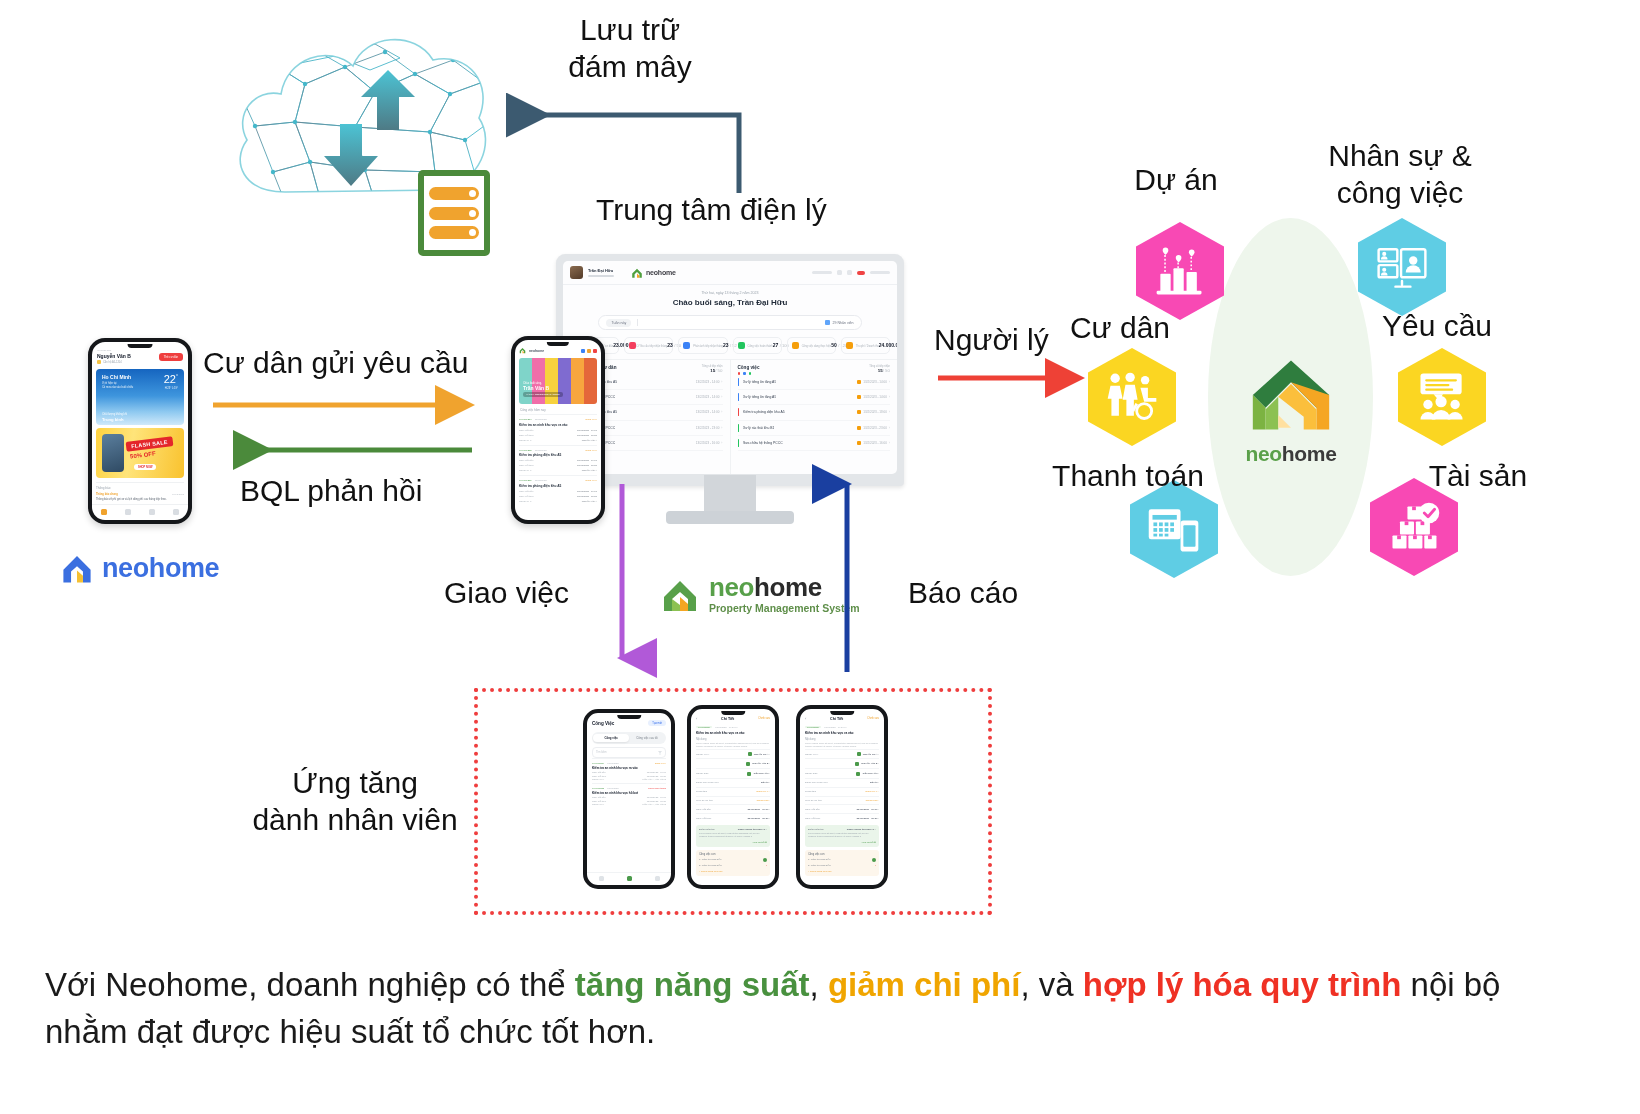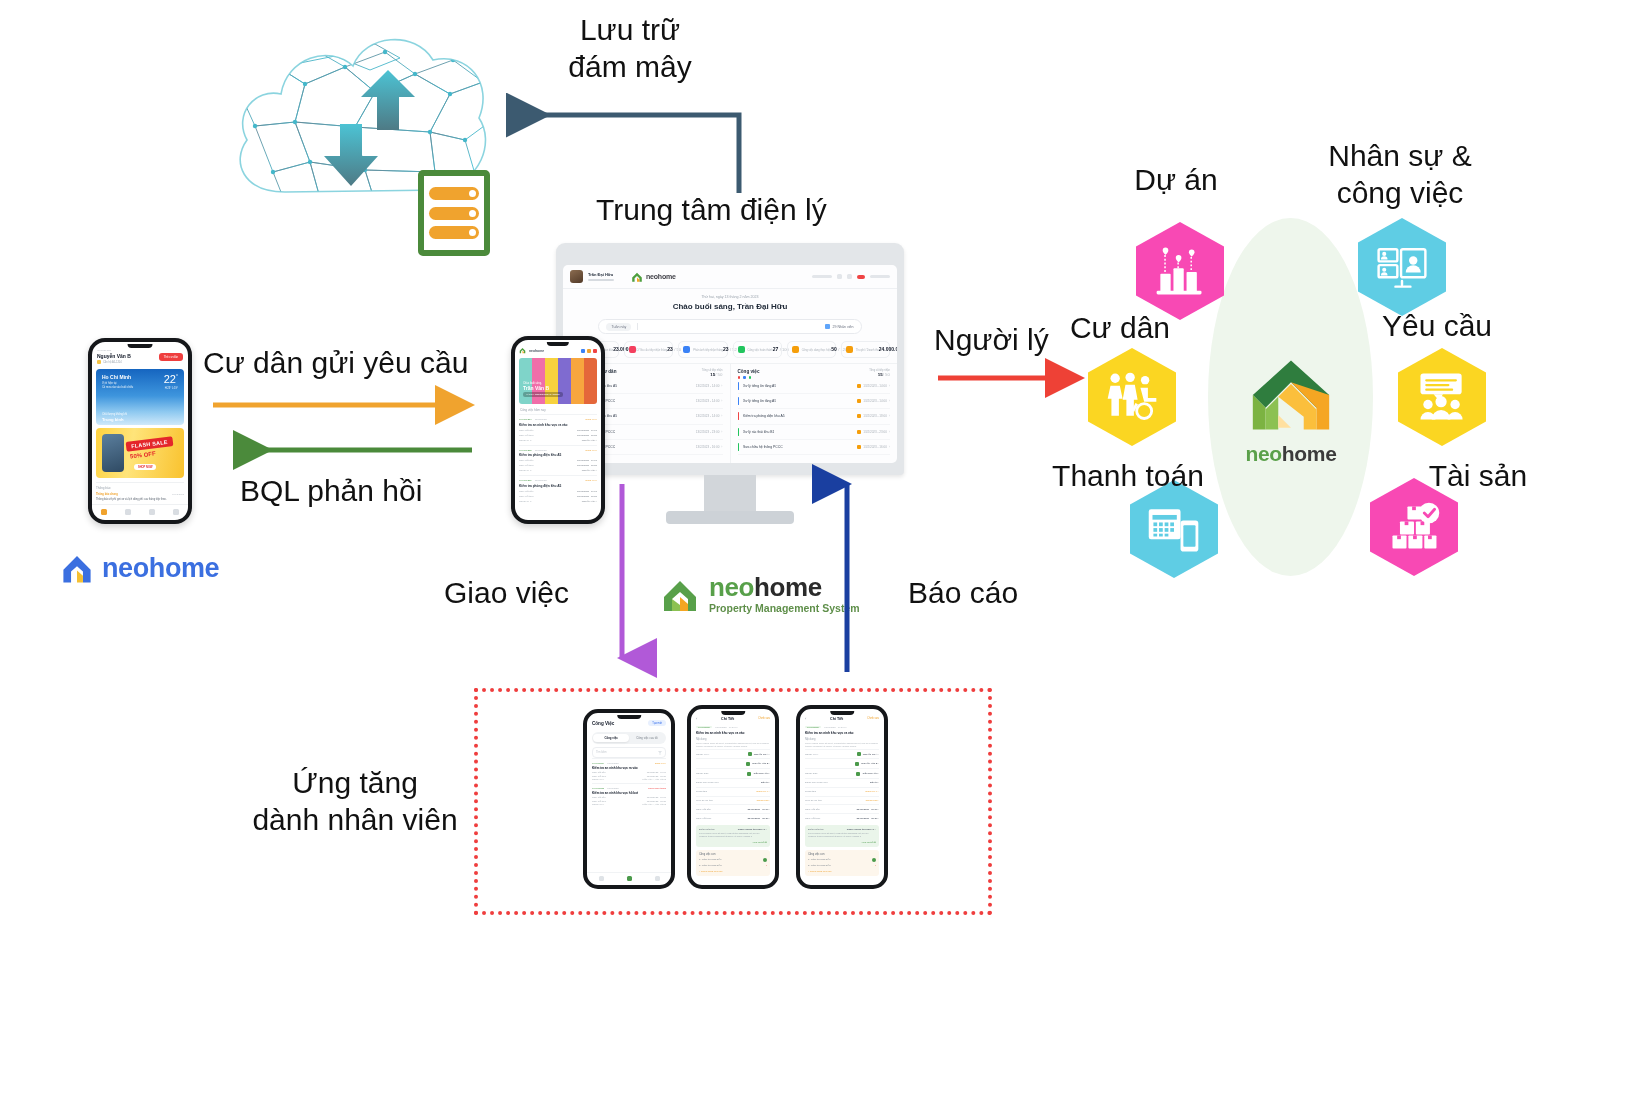--- a/index.html
+++ b/index.html
@@ -13,22 +13,22 @@
   #cloud-group{left:225px;top:22px;width:270px;height:215px;}
   .cloudmesh{position:absolute;left:0;top:0;}
   .server{position:absolute;left:193px;top:148px;width:72px;height:86px;
           background:#fff;border:6px solid #4b8a3b;border-radius:5px;
           display:flex;flex-direction:column;justify-content:space-evenly;padding:4px 5px;box-sizing:border-box;}
   .server .bay{height:13px;background:#f0a32e;border-radius:7px;position:relative;}
   .server .bay::after{content:"";position:absolute;right:3px;top:3px;width:7px;height:7px;border-radius:50%;background:#fff;}
 
   
   #monitor{left:556px;top:243px;width:348px;height:288px;}
-  .mon-bezel{position:absolute;left:0;top:0;width:348px;height:232px;background:#e3e6e9;
-    border-radius:9px 9px 4px 4px;box-shadow:0 2px 4px rgba(0,0,0,.10);padding:22px 7px 12px 7px;box-sizing:border-box;}
+  .mon-bezel{position:absolute;left:0;top:11px;width:348px;height:232px;background:#e3e6e9;
+    border-radius:9px 9px 4px 4px;box-shadow:0 2px 4px rgba(0,0,0,.10);padding:7px 7px 12px 7px;box-sizing:border-box;}
   .mon-screen{width:100%;height:100%;background:#fdfdfe;border-radius:5px;overflow:hidden;position:relative;}
   .mon-neck{position:absolute;left:148px;top:232px;width:52px;height:38px;background:#d2d6da;}
   .mon-base{position:absolute;left:110px;top:268px;width:128px;height:13px;background:#cdd2d7;border-radius:4px;}
 
   
   .dash{font-size:4px;color:#4b5563;height:100%;display:flex;flex-direction:column;}
   .dash-top{display:flex;align-items:center;gap:5px;padding:5px 7px;border-bottom:1px solid #eef0f3;}
   .dash-av{width:13px;height:13px;border-radius:3px;background:linear-gradient(150deg,#8b6c50,#523a28);flex:0 0 auto;}
   .dash-user{display:flex;flex-direction:column;gap:1.5px;}
   .dash-user b{font-size:4px;color:#1f2937;font-weight:700;}
@@ -1038,13 +1038,15 @@
   <line x1="472" y1="450" x2="238" y2="450" stroke="#4b8a3b" stroke-width="5" marker-end="url(#mk-green)"></line>
 
   <line x1="938" y1="378" x2="1050" y2="378" stroke="#ee4136" stroke-width="5" marker-end="url(#mk-red)"></line>
 
   <line x1="622" y1="484" x2="622" y2="658" stroke="#b159d8" stroke-width="5" marker-end="url(#mk-purple)"></line>
 
   <line x1="847" y1="672" x2="847" y2="484" stroke="#1a3fa0" stroke-width="5" marker-end="url(#mk-blue)"></line>
 </svg>
 
 <div class="abs" id="caption">
+  <div><span>Với Neohome, doanh nghiệp có thể </span><span class="green">tăng năng suất</span><span>, </span><span class="amber">giảm chi phí</span><span>, và </span><span class="red">hợp lý hóa quy trình</span><span> nội bộ</span></div>
+  <div>nhằm đạt được hiệu suất tổ chức tốt hơn.</div>
 </div>
 
 </body></html>

